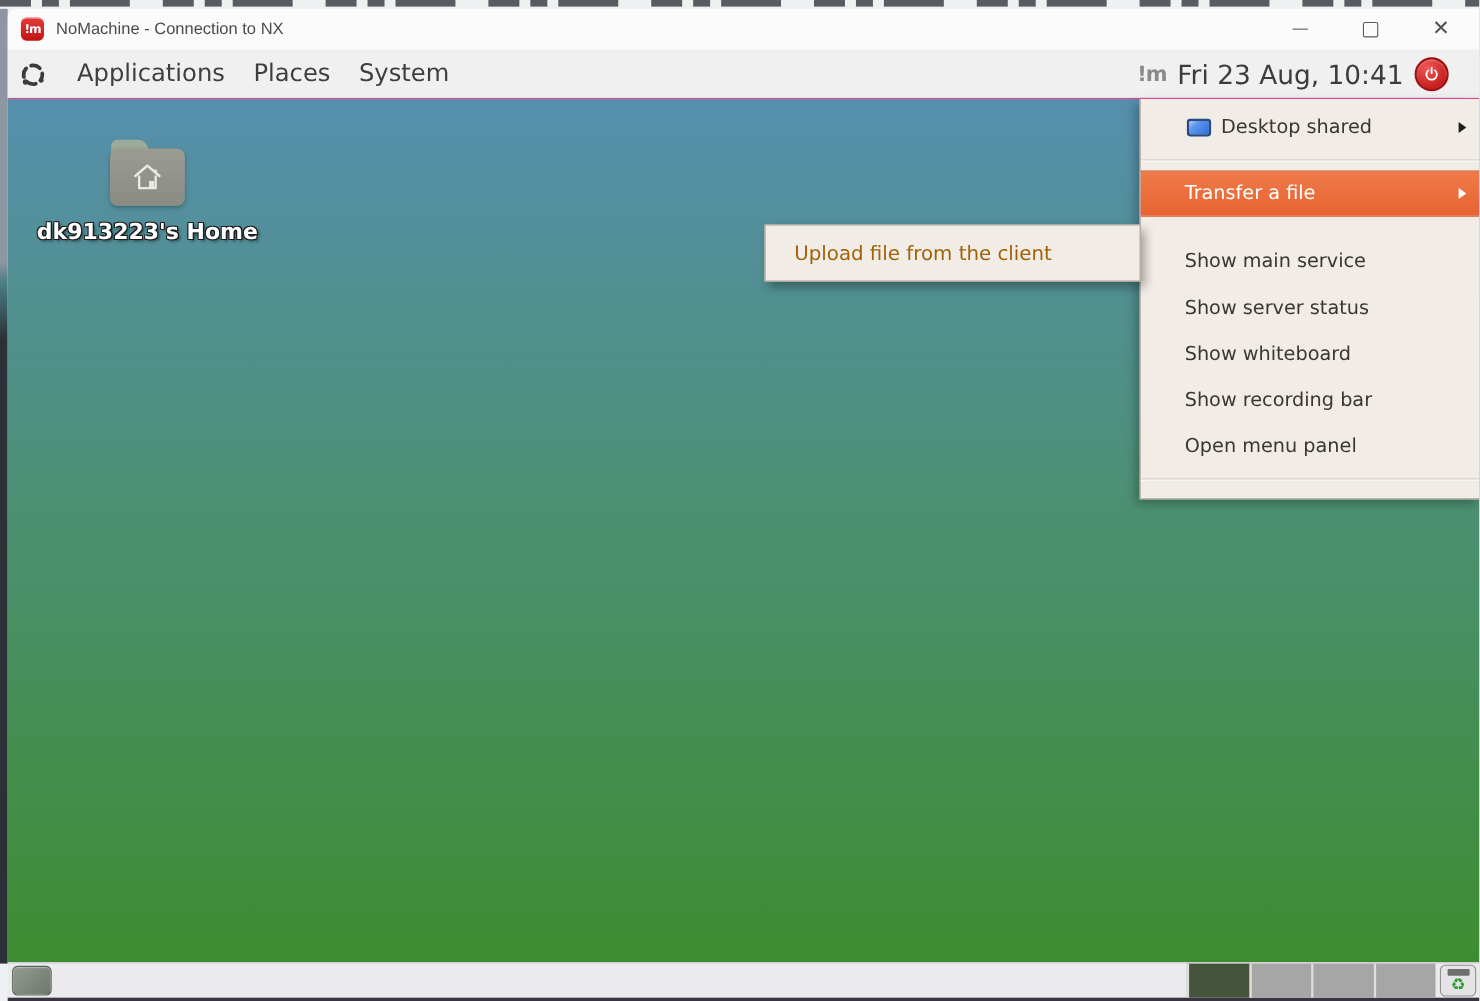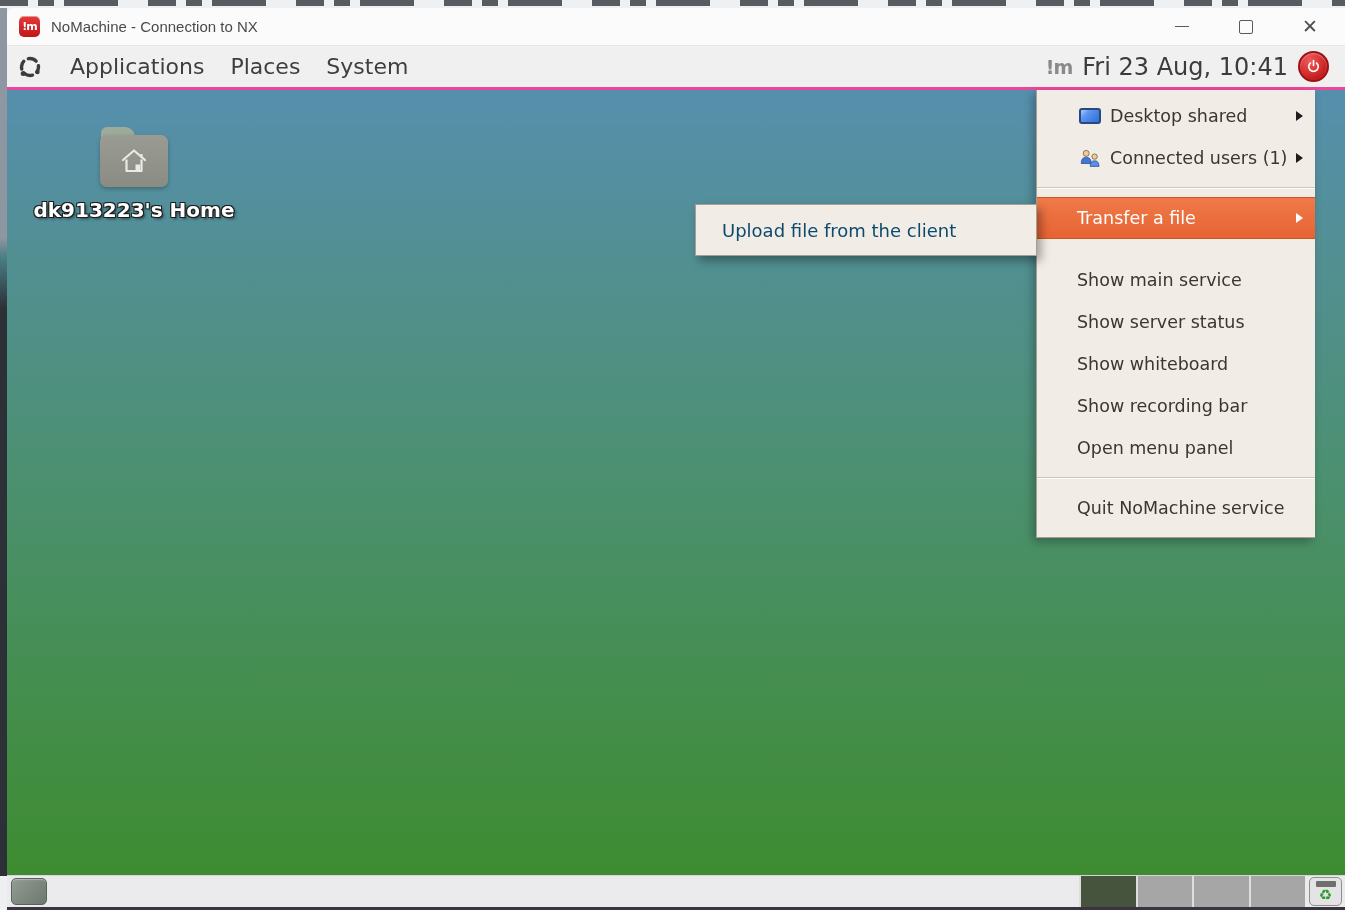--- a/index.html
+++ b/index.html
@@ -22,22 +22,22 @@
     color:#fff;font-weight:bold;font-size:11px;display:flex;align-items:center;justify-content:center;
     letter-spacing:-1px;box-shadow:inset 0 1px 0 rgba(255,255,255,.45);}
   .win-title{margin-left:11px;font-size:15px;color:#4a4a4a;font-family:"Liberation Sans",sans-serif;}
   .win-controls{margin-left:auto;display:flex;align-items:center;gap:46px;padding-right:16px;}
   .wc{width:18px;height:18px;display:flex;align-items:center;justify-content:center;color:#5a5a5a;cursor:pointer;}
   .wc-min{width:14px;height:1.6px;background:#5a5a5a;}
   .wc-max{width:12px;height:12px;border:1.6px solid #5a5a5a;border-radius:2px;}
   .wc-close{font-size:19px;line-height:1;color:#4f4f4f;}
 
   
-  .menubar{height:44px;background:#f1f0f0;border-bottom:3px solid #ec4899;display:flex;align-items:center;
-    padding:0 16px 0 10px;box-sizing:border-box;}
+  .menubar{height:44px;background:#f1f0f0;border-bottom:1px solid #ec4899;display:flex;align-items:center;
+    padding:0 28px 0 10px;box-sizing:border-box;}
   .distro-icon{width:26px;height:26px;margin-right:14px;}
   .mb-item{font-size:22px;color:#3e3e3e;padding:2px 13px;cursor:pointer;}
   .mb-right{margin-left:auto;display:flex;align-items:center;gap:10px;}
   .tray-nx{font-size:19px;font-weight:bold;color:#8a8a8a;letter-spacing:-1px;cursor:pointer;}
   .clock{font-size:24px;color:#3c3c3c;cursor:pointer;}
   .power-btn{width:27px;height:27px;border-radius:50%;border:2px solid #a01212;
     background:radial-gradient(circle at 36% 30%,#f25a5a,#c41c1c 72%);display:flex;align-items:center;
     justify-content:center;box-shadow:inset 0 1px 2px rgba(255,255,255,.4);cursor:pointer;}
 
   
@@ -46,41 +46,41 @@
   .folder-tab{position:absolute;left:1px;top:0;width:34px;height:18px;background:#9dab9a;
     border-radius:6px 10px 0 0;}
   .folder-body{position:absolute;left:0;top:8px;width:68px;height:52px;border-radius:7px;
     background:linear-gradient(#9a9c93,#8a8c83);box-shadow:0 2px 4px rgba(0,0,0,.25);
     display:flex;align-items:center;justify-content:center;}
   .desk-label{position:absolute;left:127px;top:108px;transform:translateX(-50%);white-space:nowrap;
     font-size:20px;font-weight:bold;color:#fff;cursor:pointer;
     text-shadow:-1px -1px 0 #1d1d1d,1px -1px 0 #1d1d1d,-1px 1px 0 #1d1d1d,1px 1px 0 #1d1d1d,2px 2px 3px rgba(0,0,0,.55);}
 
   
-  .nx-menu{position:absolute;left:1036px;top:90px;width:279px;box-sizing:border-box;background:#f1ece6;
+  .nx-menu{position:absolute;left:1036px;top:90px;width:309px;box-sizing:border-box;background:#f1ece6;
     border-left:1px solid #a89e94;border-bottom:1px solid #a89e94;padding:5px 0 8px 0;z-index:30;
     box-shadow:-3px 4px 9px rgba(0,0,0,.28);}
   .nx-item{position:relative;height:42px;display:flex;align-items:center;padding-left:40px;
     font-size:17.5px;color:#3a3632;cursor:pointer;box-sizing:border-box;}
   .nx-item.icon-row{padding-left:41px;}
   .mi-icon{width:24px;margin-right:8px;display:flex;align-items:center;justify-content:center;}
   .screen-ic{width:22px;height:16px;border:2px solid #29497e;border-radius:3px;box-sizing:border-box;
     background:linear-gradient(135deg,#a9ccfa 0%,#5d95ef 32%,#2f6fd8 100%);}
   .arrow{position:absolute;right:12px;top:50%;transform:translateY(-50%);width:0;height:0;
     border-top:5.5px solid transparent;border-bottom:5.5px solid transparent;border-left:7px solid #1d1d1d;}
   .nx-sep{height:0;border-top:1px solid #cfc6bc;border-bottom:1px solid #fdfcf9;margin:8px 0;}
   .nx-gap{height:20px;}
   .nx-item.hl{background:linear-gradient(#ef7a49,#e76333);color:#fff;
     border-top:1px solid #cf5526;border-bottom:1px solid #cf5526;height:42px;}
   .nx-item.hl .arrow{border-left-color:#fff;}
 
   
   .submenu{position:absolute;left:695px;top:204px;width:342px;box-sizing:border-box;background:#f1ece6;
     border:1px solid #a89e94;padding:4px 0;z-index:40;box-shadow:4px 5px 9px rgba(0,0,0,.35);}
-  .sub-item{height:42px;display:flex;align-items:center;padding-left:26px;font-size:18px;color:#0c4a6e;cursor:pointer;}
+  .sub-item{height:42px;display:flex;align-items:center;padding-left:26px;font-size:18px;color:#a16207;cursor:pointer;}
 
   
   .taskbar{height:35px;background:#ebebed;border-top:1px solid #dbd0dc;border-bottom:3px solid #3a3440;
     display:flex;align-items:stretch;box-sizing:border-box;position:relative;}
   .show-desktop-btn{margin:2px 0 2px 4px;width:34px;border-radius:5px;border:1px solid #59625a;
     background:linear-gradient(135deg,#939c93,#6e776e);box-shadow:inset 0 1px 1px rgba(255,255,255,.35);cursor:pointer;}
   .tb-right{margin-left:auto;display:flex;align-items:stretch;}
   .ws-switcher{display:flex;width:226px;}
   .ws-cell{flex:1;background:#a6a6a6;border-left:2px solid #dedede;cursor:pointer;}
   .ws-cell.active{background:#46543e;}
@@ -167,32 +167,20 @@
   </div>
 
   <div class="nx-menu">
     <div class="nx-item icon-row">
       <span class="mi-icon">
           <span class="screen-ic"></span>
         </span>
       <span>Desktop shared</span>
       <span class="arrow"></span>
     </div>
-    <div class="nx-item icon-row">
-      <span class="mi-icon">
-        <svg width="23" height="20" viewBox="0 0 23 20">
-          <circle cx="7.2" cy="5.4" r="3" fill="#eccb9e" stroke="#6b4d2a" stroke-width="0.7"></circle>
-          <path d="M2.2 15.5 q0-6.3 5-6.3 q5 0 5 6.3 z" fill="#3f77d6" stroke="#24458c" stroke-width="0.7"></path>
-          <circle cx="15.6" cy="8.6" r="2.7" fill="#eccb9e" stroke="#6b4d2a" stroke-width="0.7"></circle>
-          <path d="M11.2 18.4 q0-5.6 4.4-5.6 q4.4 0 4.4 5.6 z" fill="#5b8fe8" stroke="#24458c" stroke-width="0.7"></path>
-        </svg>
-      </span>
-      <span>Connected users (1)</span>
-      <span class="arrow"></span>
-    </div>
     <div class="nx-sep"></div>
     <div class="nx-item hl">
       <span>Transfer a file</span>
       <span class="arrow"></span>
     </div>
     <div class="nx-gap"></div>
     <div class="nx-item">
       <span>Show main service</span>
     </div>
     <div class="nx-item">
@@ -201,23 +189,20 @@
     <div class="nx-item">
       <span>Show whiteboard</span>
     </div>
     <div class="nx-item">
       <span>Show recording bar</span>
     </div>
     <div class="nx-item">
       <span>Open menu panel</span>
     </div>
     <div class="nx-sep"></div>
-    <div class="nx-item">
-      <span>Quit NoMachine service</span>
-    </div>
   </div>
 
   <div class="submenu">
     <div class="sub-item">
       <span>Upload file from the client</span>
     </div>
   </div>
 
 </div>
 

